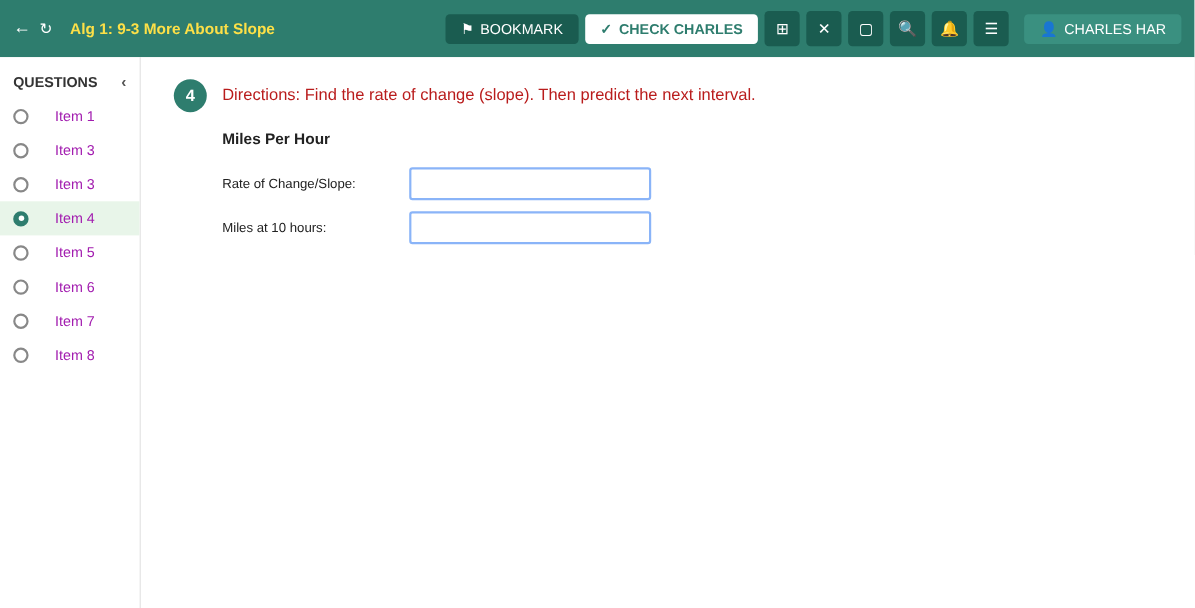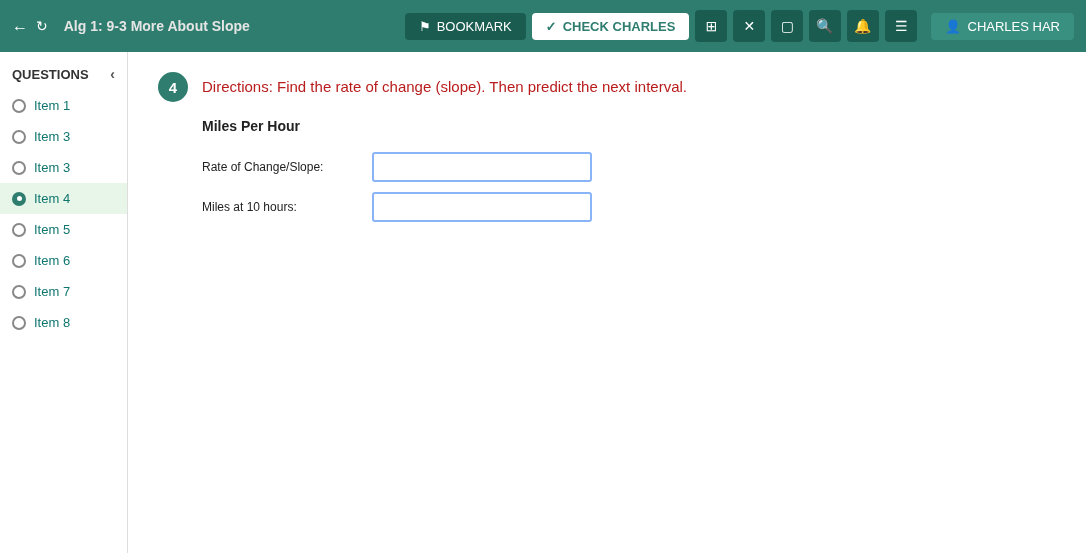--- a/index.html
+++ b/index.html
@@ -100,25 +100,25 @@
       color: #333;
     }
     .sidebar-chevron {
       cursor: pointer;
       font-size: 14px;
       color: #555;
     }
     .sidebar-item {
       display: flex;
       align-items: center;
-      gap: 8px;
+      gap: 24px;
       padding: 8px 12px;
       cursor: pointer;
       font-size: 13px;
-      color: #0f766e;
+      color: #a21caf;
     }
     .sidebar-item.active { background: #e8f5e9; }
     .sidebar-item .radio {
       width: 14px;
       height: 14px;
       border-radius: 50%;
       border: 2px solid #888;
       display: flex;
       align-items: center;
       justify-content: center;
@@ -215,21 +215,21 @@
       outline: none;
     }
   </style>
 </head>
 <body>
 
 <div class="top-bar">
   <div class="top-bar-left">
     <span style="cursor:pointer;font-size:16px;">←</span>
     <span style="cursor:pointer;font-size:14px;">↻</span>
-    <span style="font-size:14px;font-weight:bold;color:#e5e5e5;margin-left:8px;">Alg 1: 9-3 More About Slope</span>
+    <span style="font-size:14px;font-weight:bold;color:#fde047;margin-left:8px;">Alg 1: 9-3 More About Slope</span>
   </div>
   <div class="top-bar-actions">
     <button class="btn-bookmark">
       <span>⚑</span>
       <span>BOOKMARK</span>
     </button>
     <button class="btn-check">
       <span>✓</span>
       <span>CHECK CHARLES</span>
     </button>

